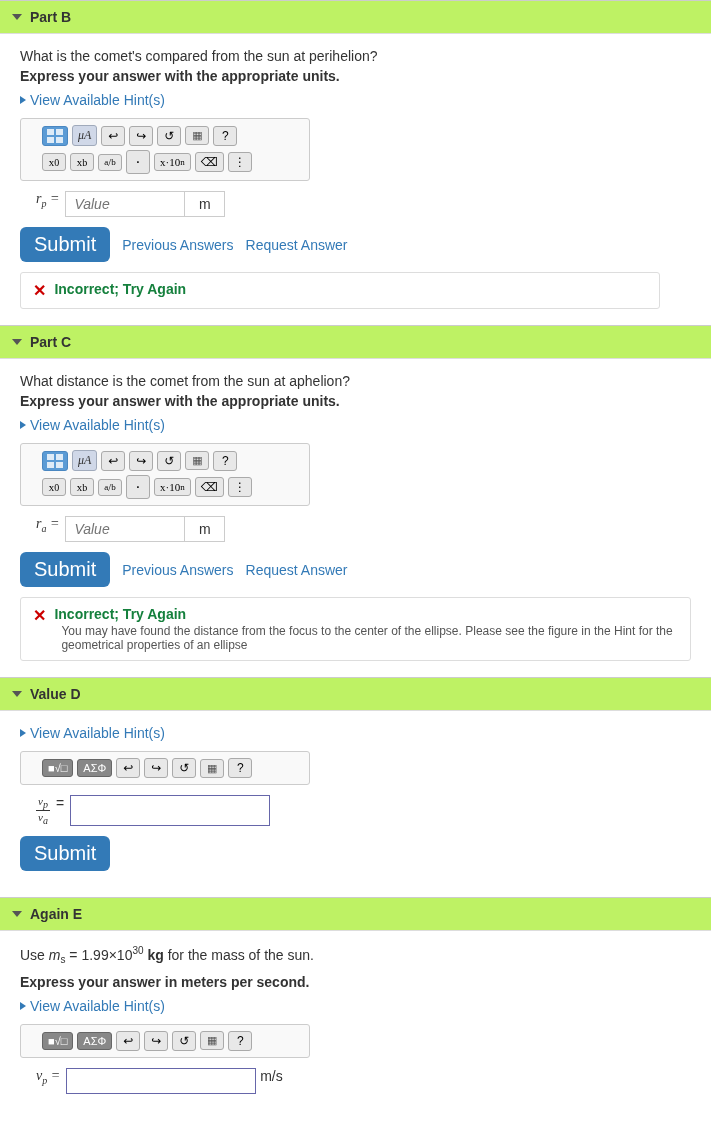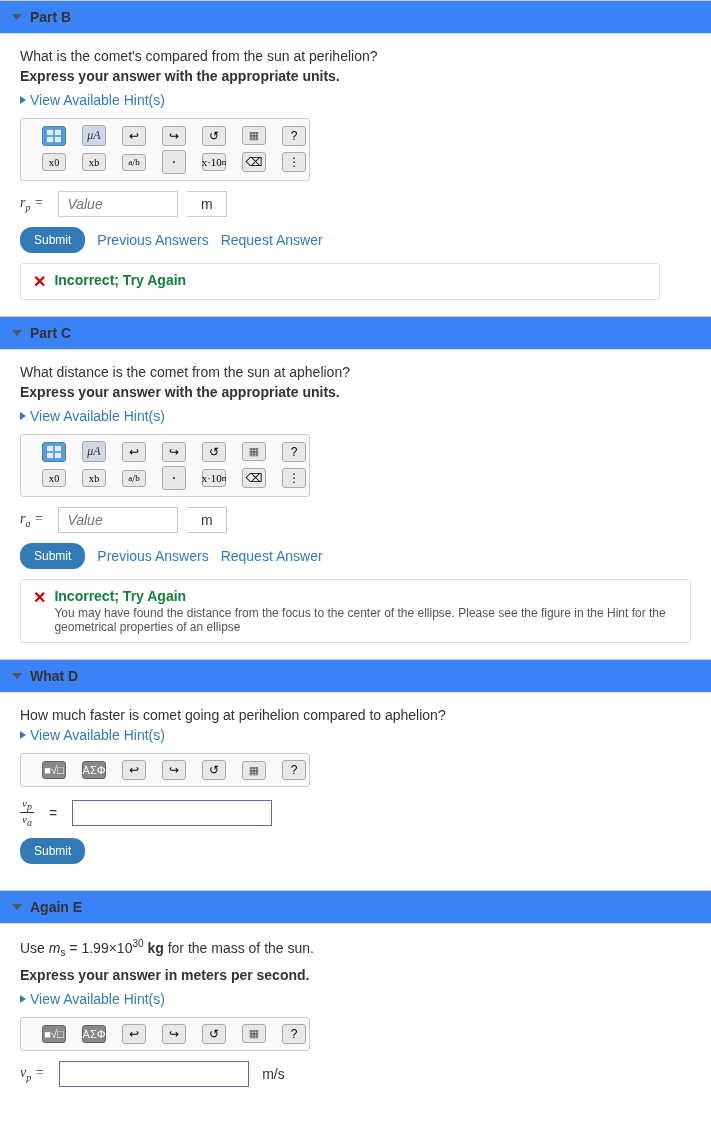--- a/index.html
+++ b/index.html
@@ -10,21 +10,21 @@
       background: #fff;
       width: 711px;
     }
 
     .part-section {
       border-top: 1px solid #ccc;
       background: #fff;
     }
 
     .part-header {
-      background: #3b82f6;
+      background: #bef264;
       padding: 8px 12px;
       display: flex;
       align-items: center;
       gap: 8px;
       border-bottom: 1px solid #ddd;
     }
 
     .part-header-title {
       font-weight: bold;
       font-size: 14px;
@@ -78,21 +78,21 @@
       border-radius: 3px;
       padding: 6px;
       background: #f9f9f9;
       margin-bottom: 10px;
       width: 290px;
     }
 
     .toolbar-row {
       display: flex;
       align-items: center;
-      gap: 16px;
+      gap: 4px;
       margin-bottom: 4px;
       padding-left: 15px;
     }
 
     .toolbar-row:last-child { margin-bottom: 0; }
 
     .tb-btn {
       border: 1px solid #aaa;
       background: #e8e8e8;
       border-radius: 3px;
@@ -129,23 +129,23 @@
       font-family: serif;
     }
 
     .tb-icon-text {
       font-size: 11px;
       color: #555;
     }
 
     .input-row {
       display: flex;
-      align-items: center;
-      gap: 9px;
+      gap: 0;
       margin-bottom: 10px;
+      margin-left: 16px;
     }
 
     .input-label {
       font-size: 14px;
       margin-right: 6px;
       font-family: serif;
       font-style: italic;
     }
 
     .math-input {
@@ -182,23 +182,23 @@
       display: flex;
       align-items: center;
       gap: 12px;
       margin-bottom: 10px;
     }
 
     .submit-btn {
       background: #337ab7;
       color: #fff;
       border: none;
-      border-radius: 12px;
+      border-radius: 6px;
       padding: 6px 14px;
-      font-size: 12px;
+      font-size: 20px;
       cursor: pointer;
     }
 
     .link-btn {
       color: #337ab7;
       background: none;
       border: none;
       cursor: pointer;
       font-size: 14px;
       text-decoration: none;
@@ -228,20 +228,21 @@
 
     .feedback-main {
       font-weight: bold;
       color: #15803d;
     }
 
     .feedback-detail {
       font-size: 12px;
       color: #555;
       margin-top: 2px;
+      margin-left: 7px;
     }
 
     
     .frac {
       display: inline-flex;
       flex-direction: column;
       align-items: center;
       font-size: 11px;
       font-family: serif;
       line-height: 1.1;
@@ -390,24 +391,23 @@
         <span class="feedback-main">Incorrect; Try Again</span>
         <div class="feedback-detail">You may have found the distance from the focus to the center of the ellipse. Please see the figure in the Hint for the geometrical properties of an ellipse</div>
       </div>
     </div>
   </div>
 </div>
 
 <div class="part-section">
   <div class="part-header">
     <span class="chevron-down"></span>
-    <span class="part-header-title">What D</span>
+    <span class="part-header-title">Value D</span>
   </div>
   <div class="part-body">
-    <p class="question-text">How much faster is comet going at perihelion compared to aphelion?</p>
 
     <a class="hint-link">
       <span class="hint-arrow"></span>
       <span>View Available Hint(s)</span>
     </a>
 
     <div class="math-toolbar">
       <div class="toolbar-row">
         <button class="tb-btn tb-btn-gray" style="font-size:11px;">■√□</button>
         <button class="tb-btn tb-btn-gray" style="font-size:11px;">ΑΣΦ</button>

